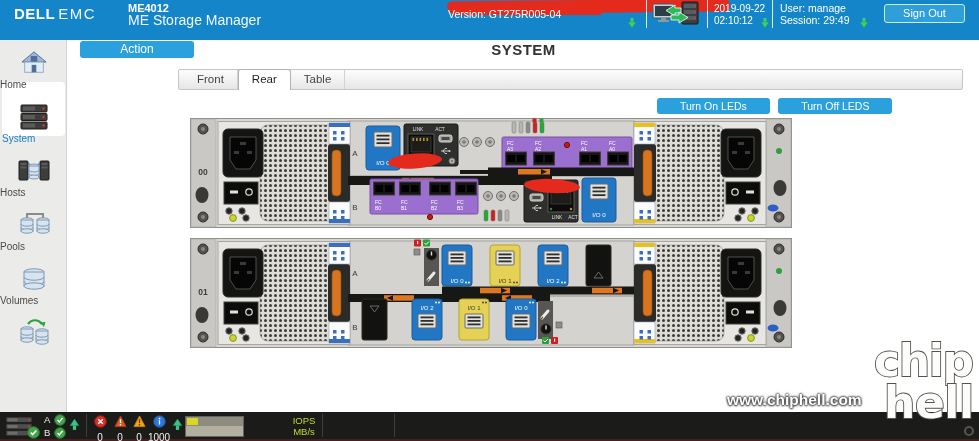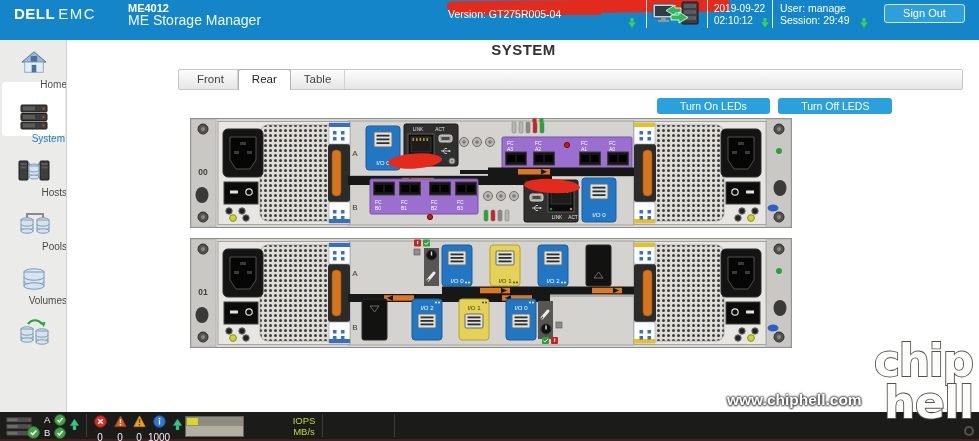--- a/index.html
+++ b/index.html
@@ -23,21 +23,21 @@
   .commicon { position:absolute; left:651px; top:1px; }
   .datetime { position:absolute; left:714px; top:3px; font-size:10px; line-height:11.5px; }
   .userblk { position:absolute; left:780px; top:3px; font-size:10.5px; line-height:11.5px; }
   .dnarrow { position:absolute; top:15px; }
   .signout { position:absolute; left:884px; top:4px; width:81px; height:19px; background:#2f9fd9;
     border:1px solid #cfe8f6; border-radius:3px; color:#fff; font-size:11px; text-align:center; line-height:17px; cursor:pointer; }
 
   
   .sidebar { position:absolute; top:28px; left:0; width:67px; height:384px; background:#ebebe9;
     border-right:1px solid #d2d2d0; overflow:hidden; z-index:5; }
-  .side-item { width:67px; height:54px; text-align:right; padding-top:20px; cursor:pointer; }
+  .side-item { width:67px; height:54px; text-align:left; padding-top:20px; cursor:pointer; }
   .side-item .ic { height:30px; display:flex; align-items:center; justify-content:center; }
   .side-item .lbl { font-size:10px; color:#4a4a4a; margin-top:1px; }
   .side-item.active { background:#fff; border-radius:4px; margin:0 2px; width:63px; }
   .side-item.active .lbl { color:#1b7ec2; }
 
   
   .main { position:absolute; left:68px; top:28px; width:911px; height:384px; background:#fff; }
   .action-btn { position:absolute; left:12px; top:13px; width:114px; height:17px; background:#2aa0dc;
     border-radius:3px; color:#fff; font-size:12px; text-align:center; line-height:17px; cursor:pointer; }
   .page-title { position:absolute; left:0; right:0; top:13px; text-align:center; font-size:15px;
@@ -233,20 +233,21 @@
             <rect x="18" y="12" width="12" height="11" fill="#d7e4ef" stroke="#7e9ab5"></rect>
           <path d="M18,16 a6,2.2 0 0 0 12,0 M18,19.5 a6,2.2 0 0 0 12,0" fill="none" stroke="#7e9ab5"></path>
           <ellipse cx="24" cy="23" rx="6" ry="2.2" fill="#d7e4ef" stroke="#7e9ab5"></ellipse>
         </svg>
       </div>
       <div class="lbl"></div>
     </div>
   </div>
 
   <div class="main">
+    <div class="action-btn">Action</div>
     <div class="page-title">SYSTEM</div>
     <div class="tabstrip">
       <div class="tab">Front</div>
       <div class="tab active">Rear</div>
       <div class="tab">Table</div>
     </div>
     <div class="ledbtns">
       <span class="ledbtn">Turn On LEDs</span>
       <span class="ledbtn">Turn Off LEDS</span>
     </div>

